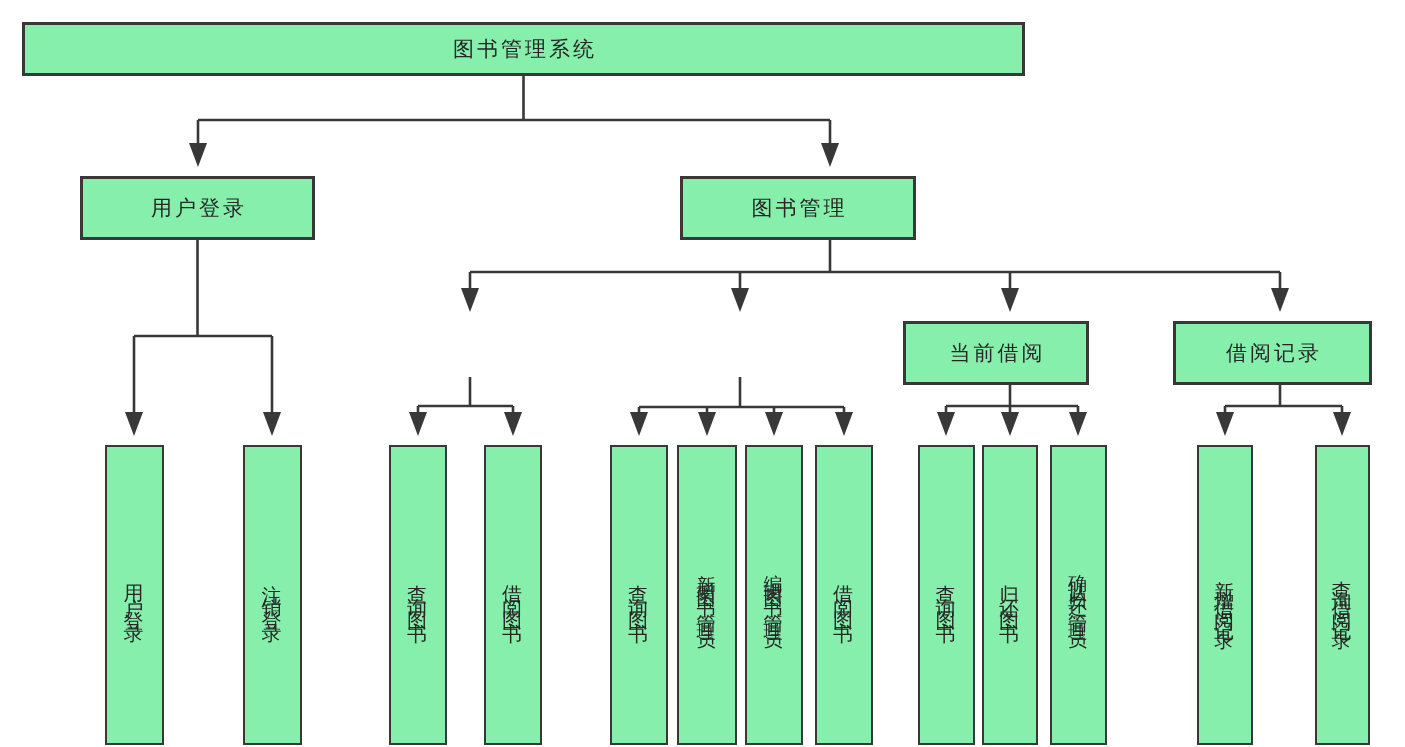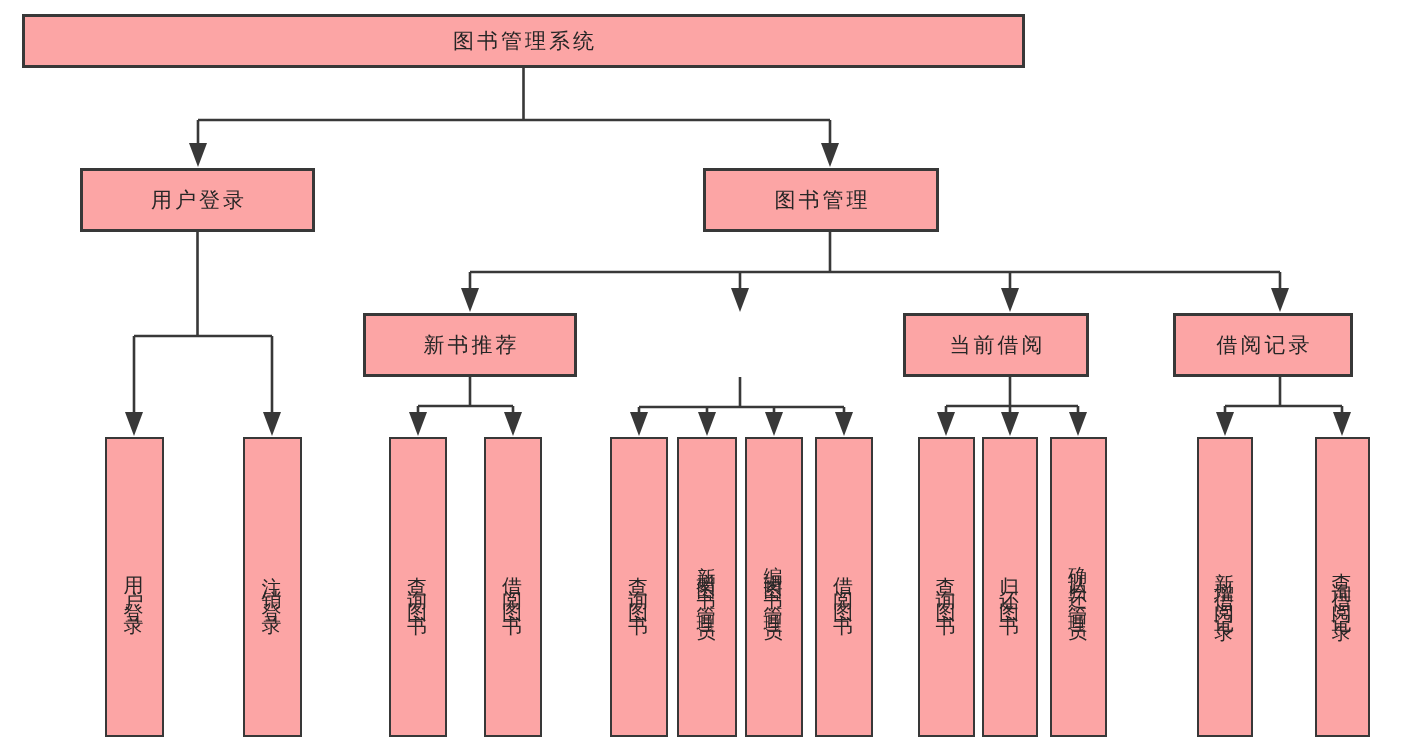--- a/index.html
+++ b/index.html
@@ -12,26 +12,27 @@
     overflow: hidden;
   }
   svg.connectors {
     position: absolute;
     left: 0; top: 0;
     width: 1405px; height: 747px;
   }
   .node {
     position: absolute;
     box-sizing: border-box;
-    background: #fca5a5;
+    background: #86efac;
     border: 3px solid #383838;
     color: #262626;
     display: flex;
     align-items: center;
     justify-content: center;
+    margin-top: 8px;
   }
   .hbox {
     font-size: 21px;
     letter-spacing: 3px;
     text-indent: 3px;
     white-space: nowrap;
   }
   .vbox {
     border-width: 2px;
     top: 437px;
@@ -39,25 +40,25 @@
     writing-mode: vertical-lr;
     font-size: 20px;
   }
   .ls4 { letter-spacing: 13px; }
   .ls6 { letter-spacing: 10px; }
   .ls9 { letter-spacing: 8px; font-size: 19px; }
 
   
   .p-root { left: 22px;  top: 14px;  width: 1003px; height: 54px; }
   .p-l2-0 { left: 80px;  top: 168px; width: 235px; height: 64px; }
-  .p-l2-1 { left: 703px; top: 168px; width: 236px; height: 64px; }
+  .p-l2-1 { left: 680px; top: 168px; width: 236px; height: 64px; }
   .p-l3-0 { left: 363px; top: 313px; width: 214px; height: 64px; }
   .p-l3-1 { left: 633px; top: 313px; width: 215px; height: 64px; }
   .p-l3-2 { left: 903px; top: 313px; width: 186px; height: 64px; }
-  .p-l3-3 { left: 1173px; top: 313px; width: 180px; height: 64px; }
+  .p-l3-3 { left: 1173px; top: 313px; width: 199px; height: 64px; }
   .p-lf-0  { left: 105px;  width: 59px; }
   .p-lf-1  { left: 243px;  width: 59px; }
   .p-lf-2  { left: 389px;  width: 58px; }
   .p-lf-3  { left: 484px;  width: 58px; }
   .p-lf-4  { left: 610px;  width: 58px; }
   .p-lf-5  { left: 677px;  width: 60px; }
   .p-lf-6  { left: 745px;  width: 58px; }
   .p-lf-7  { left: 815px;  width: 58px; }
   .p-lf-8  { left: 918px;  width: 57px; }
   .p-lf-9  { left: 982px;  width: 56px; }
@@ -107,21 +108,20 @@
              M1069 412 H1087 L1078 436 Z
              M1216 412 H1234 L1225 436 Z
              M1333 412 H1351 L1342 436 Z"></path>
   </svg>
 
   <div class="node hbox p-root">图书管理系统</div>
 
   <div class="node hbox p-l2-0">用户登录</div>
   <div class="node hbox p-l2-1">图书管理</div>
 
-  <div class="node hbox p-l3-0">新书推荐</div>
   <div class="node hbox p-l3-2">当前借阅</div>
   <div class="node hbox p-l3-3">借阅记录</div>
 
   <div class="node vbox ls4 p-lf-0">用户登录</div>
   <div class="node vbox ls4 p-lf-1">注销登录</div>
   <div class="node vbox ls4 p-lf-2">查询图书</div>
   <div class="node vbox ls4 p-lf-3">借阅图书</div>
   <div class="node vbox ls4 p-lf-4">查询图书</div>
   <div class="node vbox ls9 p-lf-5">新增图书（管理员）</div>
   <div class="node vbox ls9 p-lf-6">编辑图书（管理员）</div>

